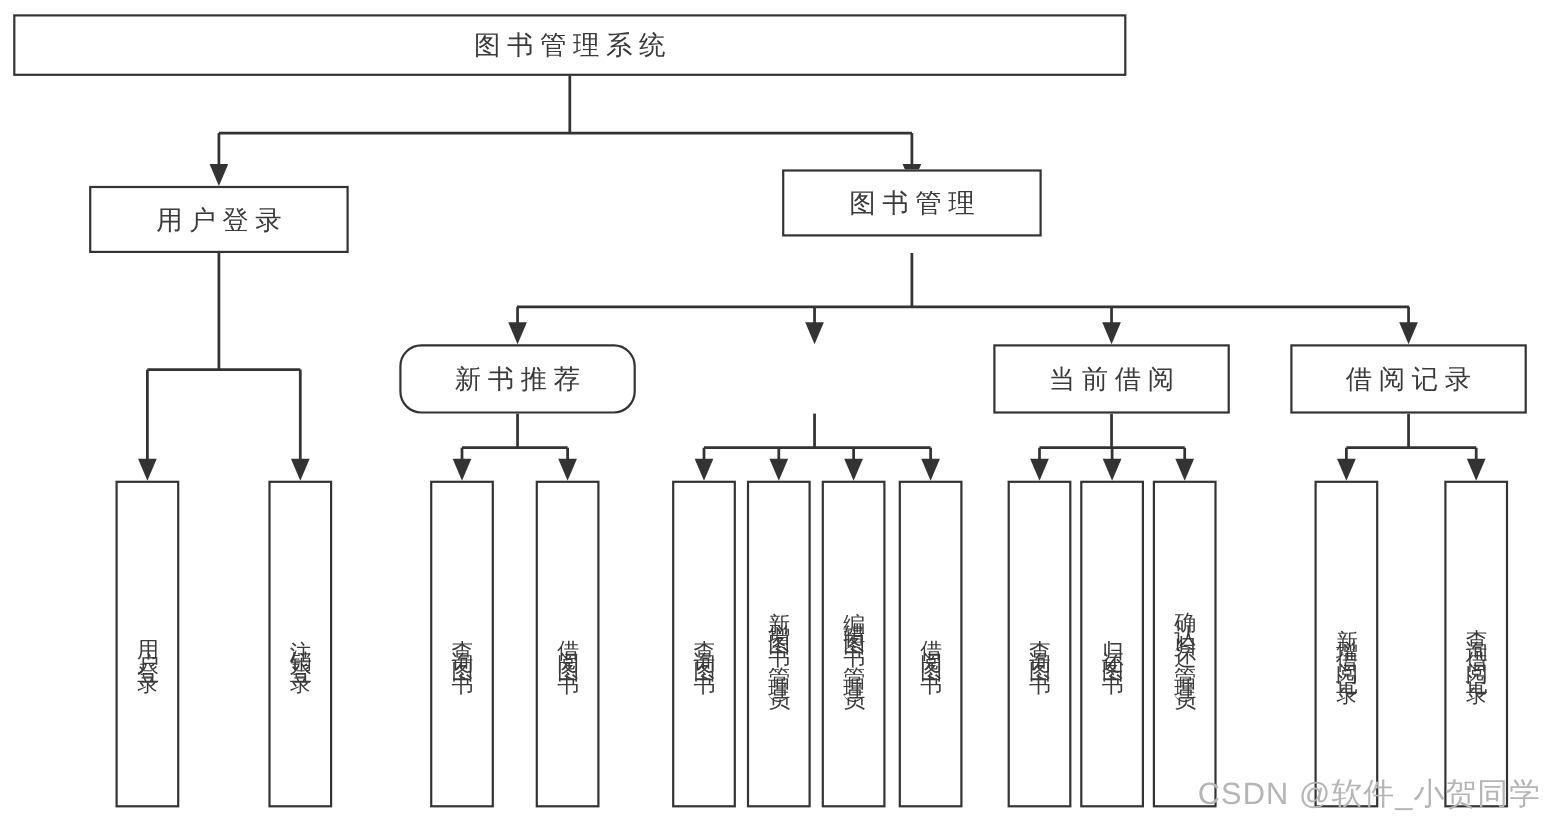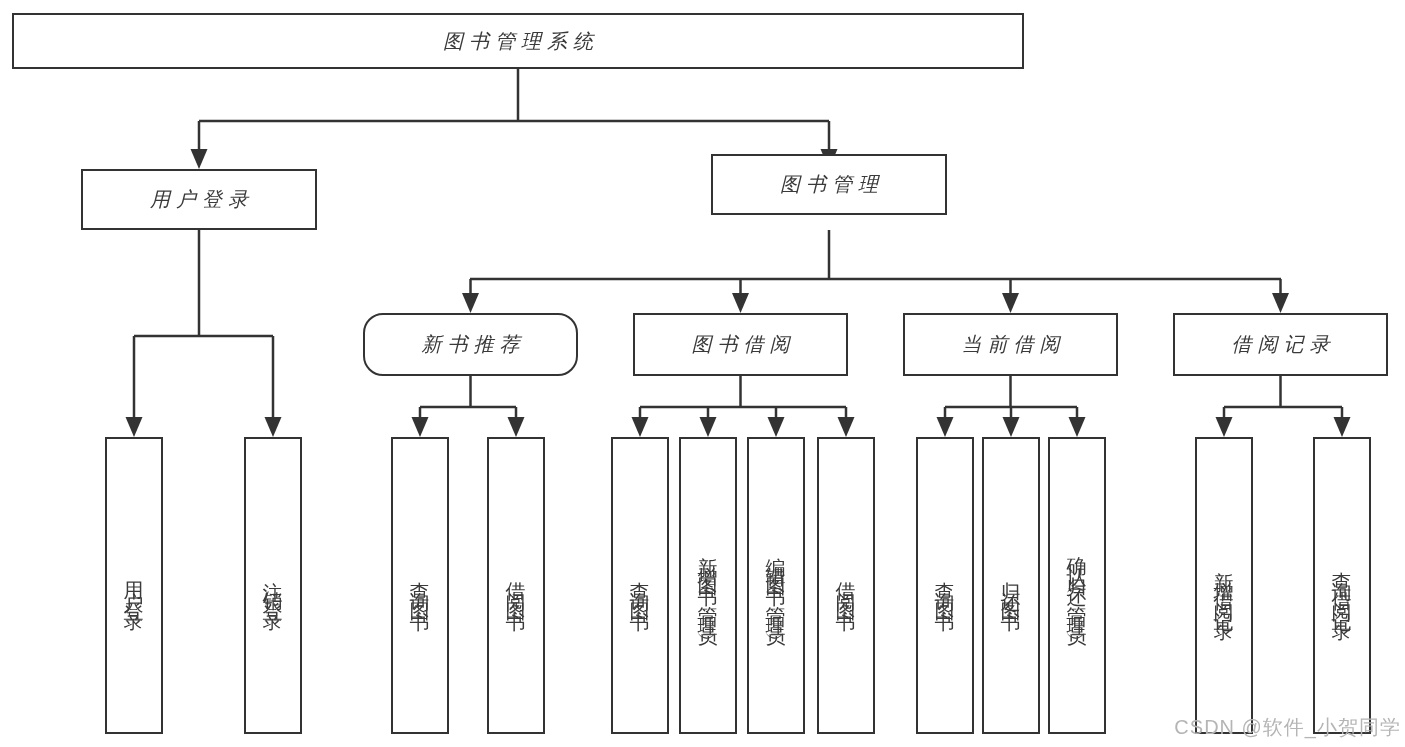--- a/index.html
+++ b/index.html
@@ -17,38 +17,37 @@
   .box{
     position:absolute;
     box-sizing:border-box;
     background:#ffffff;
     border:2.5px solid #333333;
     display:flex;align-items:center;justify-content:center;
     color:#3a3a3a;
     z-index:2;
   }
   .h-label{
-    font-size:20px;
+    font-size:24px;
     letter-spacing:6px;
     text-indent:6px;
     white-space:nowrap;
-    font-style:italic;
   }
   .v-label{
     writing-mode:vertical-rl;
     text-orientation:mixed;
     font-size:20px;
     line-height:1;
     letter-spacing:10px;
     white-space:nowrap;
   }
   .watermark{
     position:absolute;
     right:4px;bottom:6px;
-    font-size:20px;
+    font-size:28px;
     color:#b5b5b5;
     letter-spacing:1px;
     z-index:3;
     white-space:nowrap;
   }
   
   #n-root{left:12px;top:13px;width:1012px;height:56px;}
   #n-l2-0{left:81px;top:169px;width:236px;height:61px;}
   #n-l2-1{left:711px;top:154px;width:236px;height:61px;}
   .l3{top:313px;width:215px;height:63px;}
@@ -129,23 +128,20 @@
   <div class="box" id="n-l2-0">
     <span class="h-label">用户登录</span>
   </div>
   <div class="box" id="n-l2-1">
     <span class="h-label">图书管理</span>
   </div>
 
   <div class="box l3" id="n-l3-0">
     <span class="h-label">新书推荐</span>
   </div>
-  <div class="box l3" id="n-l3-1">
-    <span class="h-label">图书借阅</span>
-  </div>
   <div class="box l3" id="n-l3-2">
     <span class="h-label">当前借阅</span>
   </div>
   <div class="box l3" id="n-l3-3">
     <span class="h-label">借阅记录</span>
   </div>
 
   <div class="box leaf" id="leaf-0">
     <span class="v-label">用户登录</span>
   </div>

